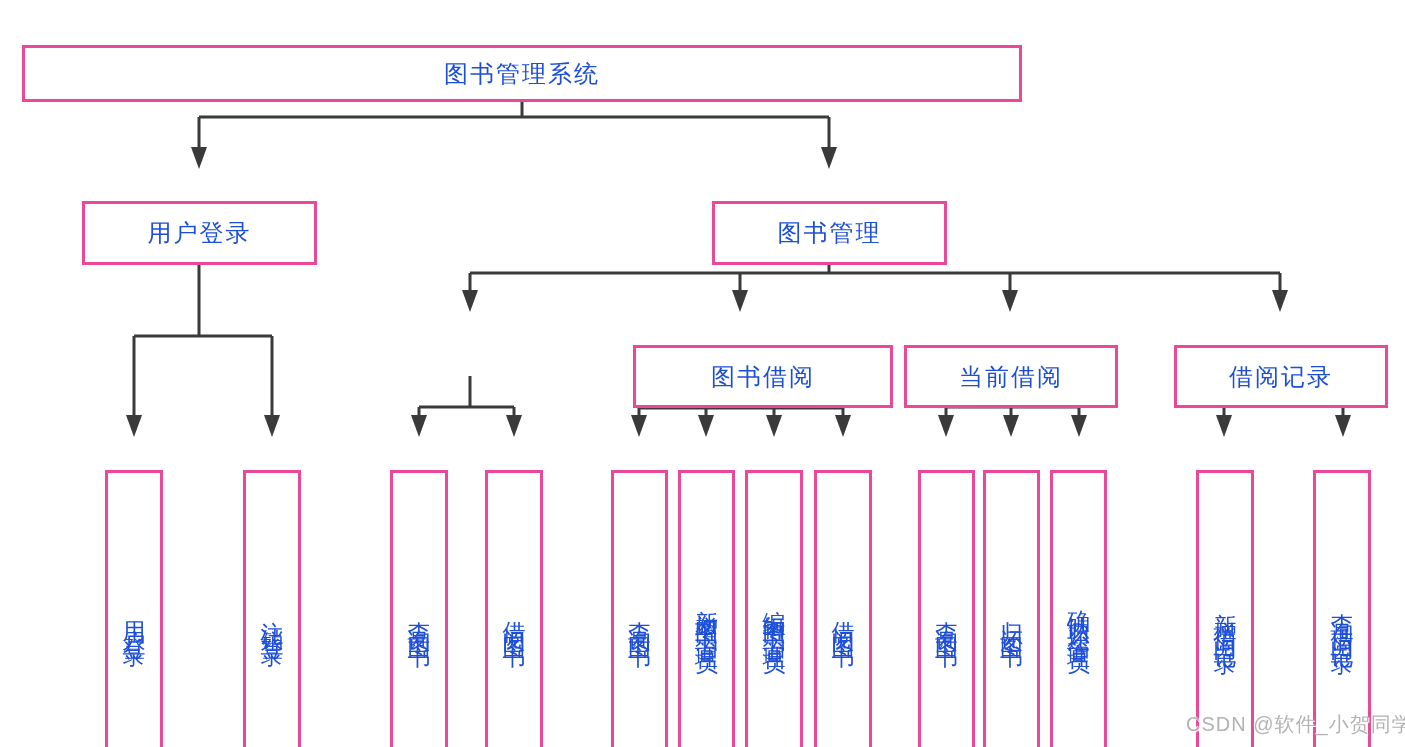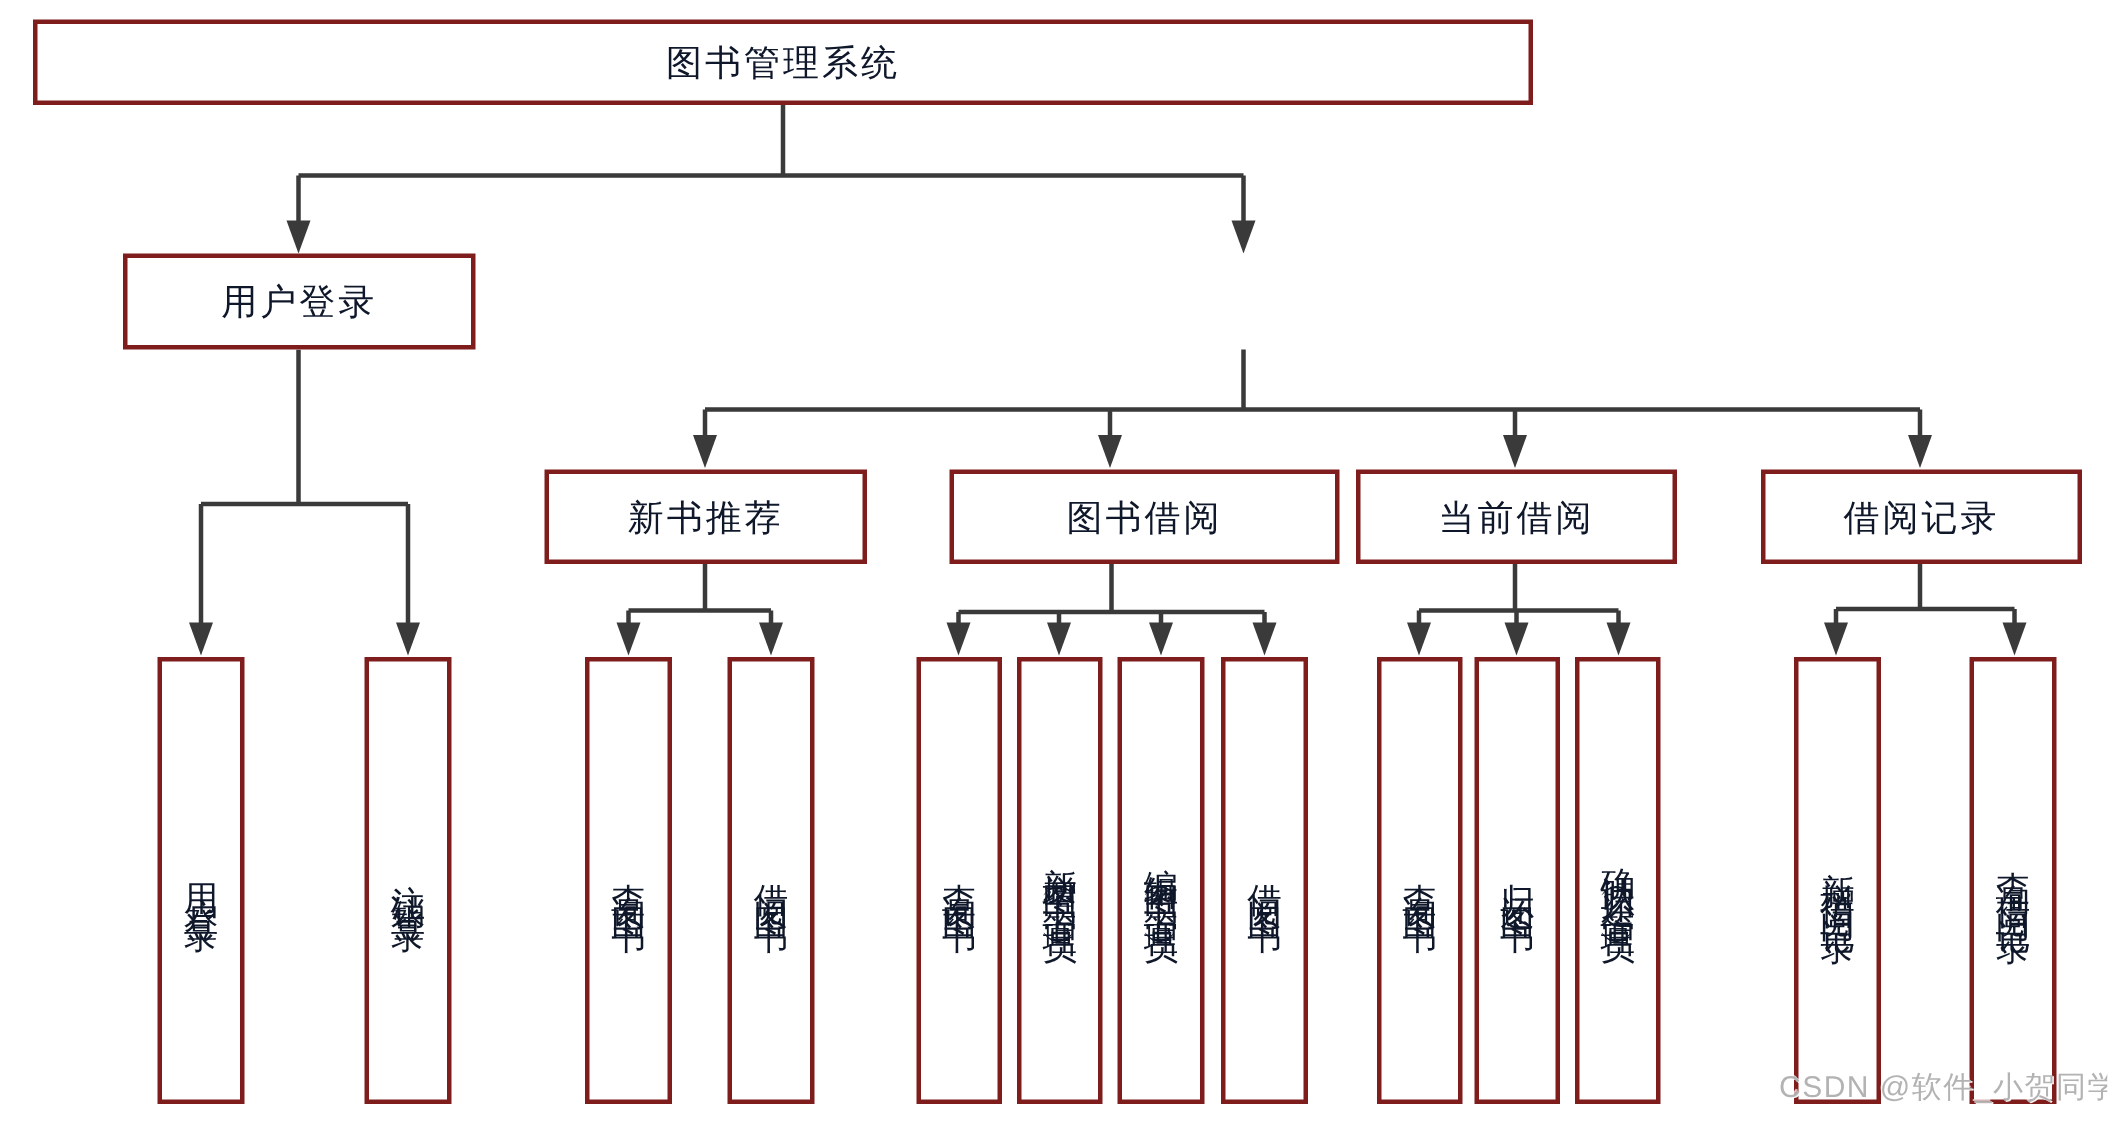--- a/index.html
+++ b/index.html
@@ -5,22 +5,22 @@
   html,body{margin:0;padding:0;background:#fff;}
   .canvas{
     position:relative;width:1405px;height:747px;background:#fff;overflow:hidden;
     font-family:"Liberation Sans","DejaVu Sans",sans-serif;
   }
   .wires{position:absolute;left:0;top:0;z-index:1;}
   .wires path{stroke:#3a3a3a;stroke-width:3;fill:none;}
   .wires polygon{fill:#3a3a3a;stroke:none;}
   .node{
     position:absolute;box-sizing:border-box;background:#fff;
-    border:3px solid #7f1d1d;color:#0f172a;z-index:2;
-    display:flex;align-items:center;justify-content:center;
+    border:3px solid #ec4899;color:#1d4ed8;z-index:2;
+    display:flex;align-items:center;justify-content:center;margin-top:32px;
   }
   .h{font-size:24px;letter-spacing:2px;white-space:nowrap;}
   .v{
     writing-mode:vertical-rl;text-orientation:mixed;
     top:438px;width:58px;height:298px;
     font-size:23px;letter-spacing:8px;line-height:1;
   }
   .watermark{
     position:absolute;left:1186px;top:711px;z-index:5;
     font-size:20px;letter-spacing:1px;color:#b3b3b3;white-space:nowrap;
@@ -64,22 +64,22 @@
     <polygon points="1071,415 1087,415 1079,437"></polygon>
 
     <path d="M1280 376 V406 M1224 406 H1343 M1224 406 V417 M1343 406 V417"></path>
     <polygon points="1216,415 1232,415 1224,437"></polygon>
     <polygon points="1335,415 1351,415 1343,437"></polygon>
   </svg>
 
   <div class="node h" style="left:22px;top:13px;width:1000px;height:57px">图书管理系统</div>
 
   <div class="node h" style="left:82px;top:169px;width:235px;height:64px">用户登录</div>
+  <div class="node h" style="left:712px;top:169px;width:235px;height:64px">图书管理</div>
 
-  <div class="node h" style="left:363px;top:313px;width:215px;height:63px">新书推荐</div>
   <div class="node h" style="left:633px;top:313px;width:260px;height:63px">图书借阅</div>
   <div class="node h" style="left:904px;top:313px;width:214px;height:63px">当前借阅</div>
   <div class="node h" style="left:1174px;top:313px;width:214px;height:63px">借阅记录</div>
 
   <div class="node v" style="left:105px">用户登录</div>
   <div class="node v" style="left:243px">注销登录</div>
 
   <div class="node v" style="left:390px">查询图书</div>
   <div class="node v" style="left:485px">借阅图书</div>
 

